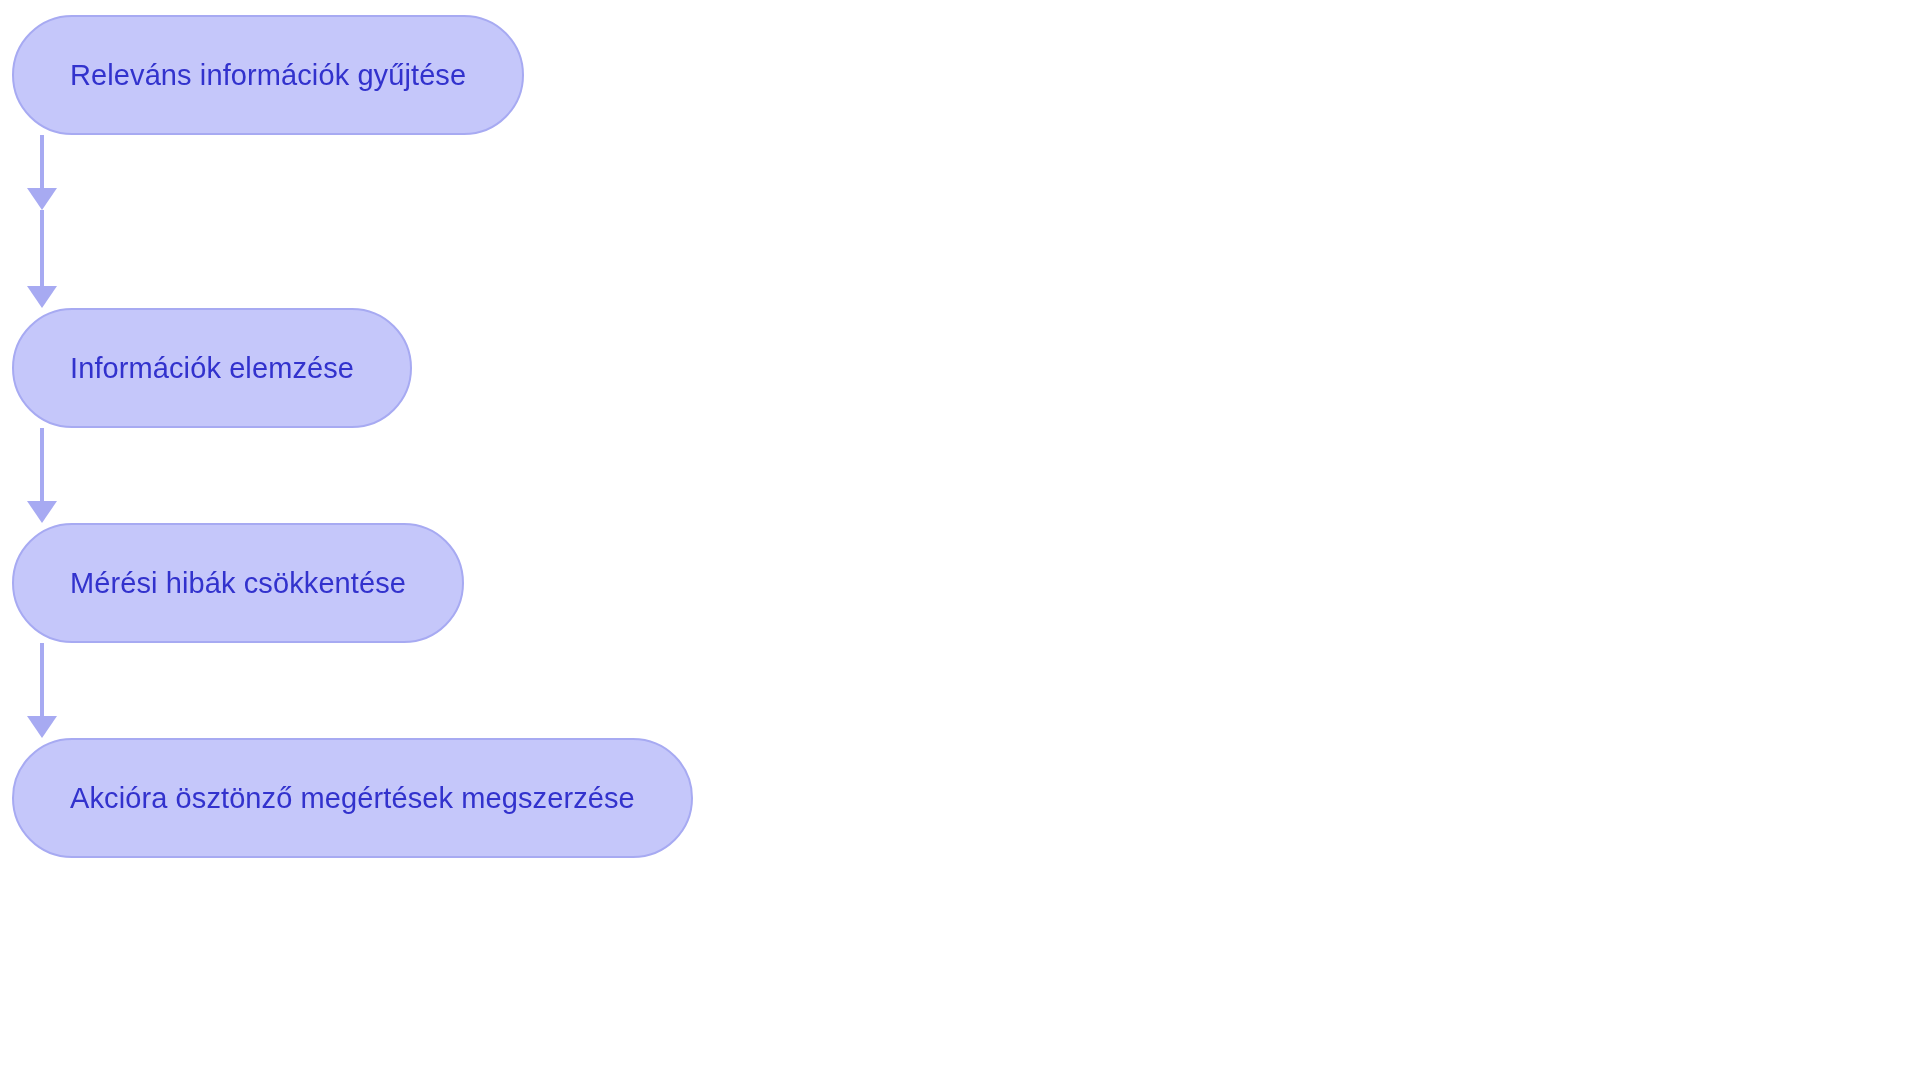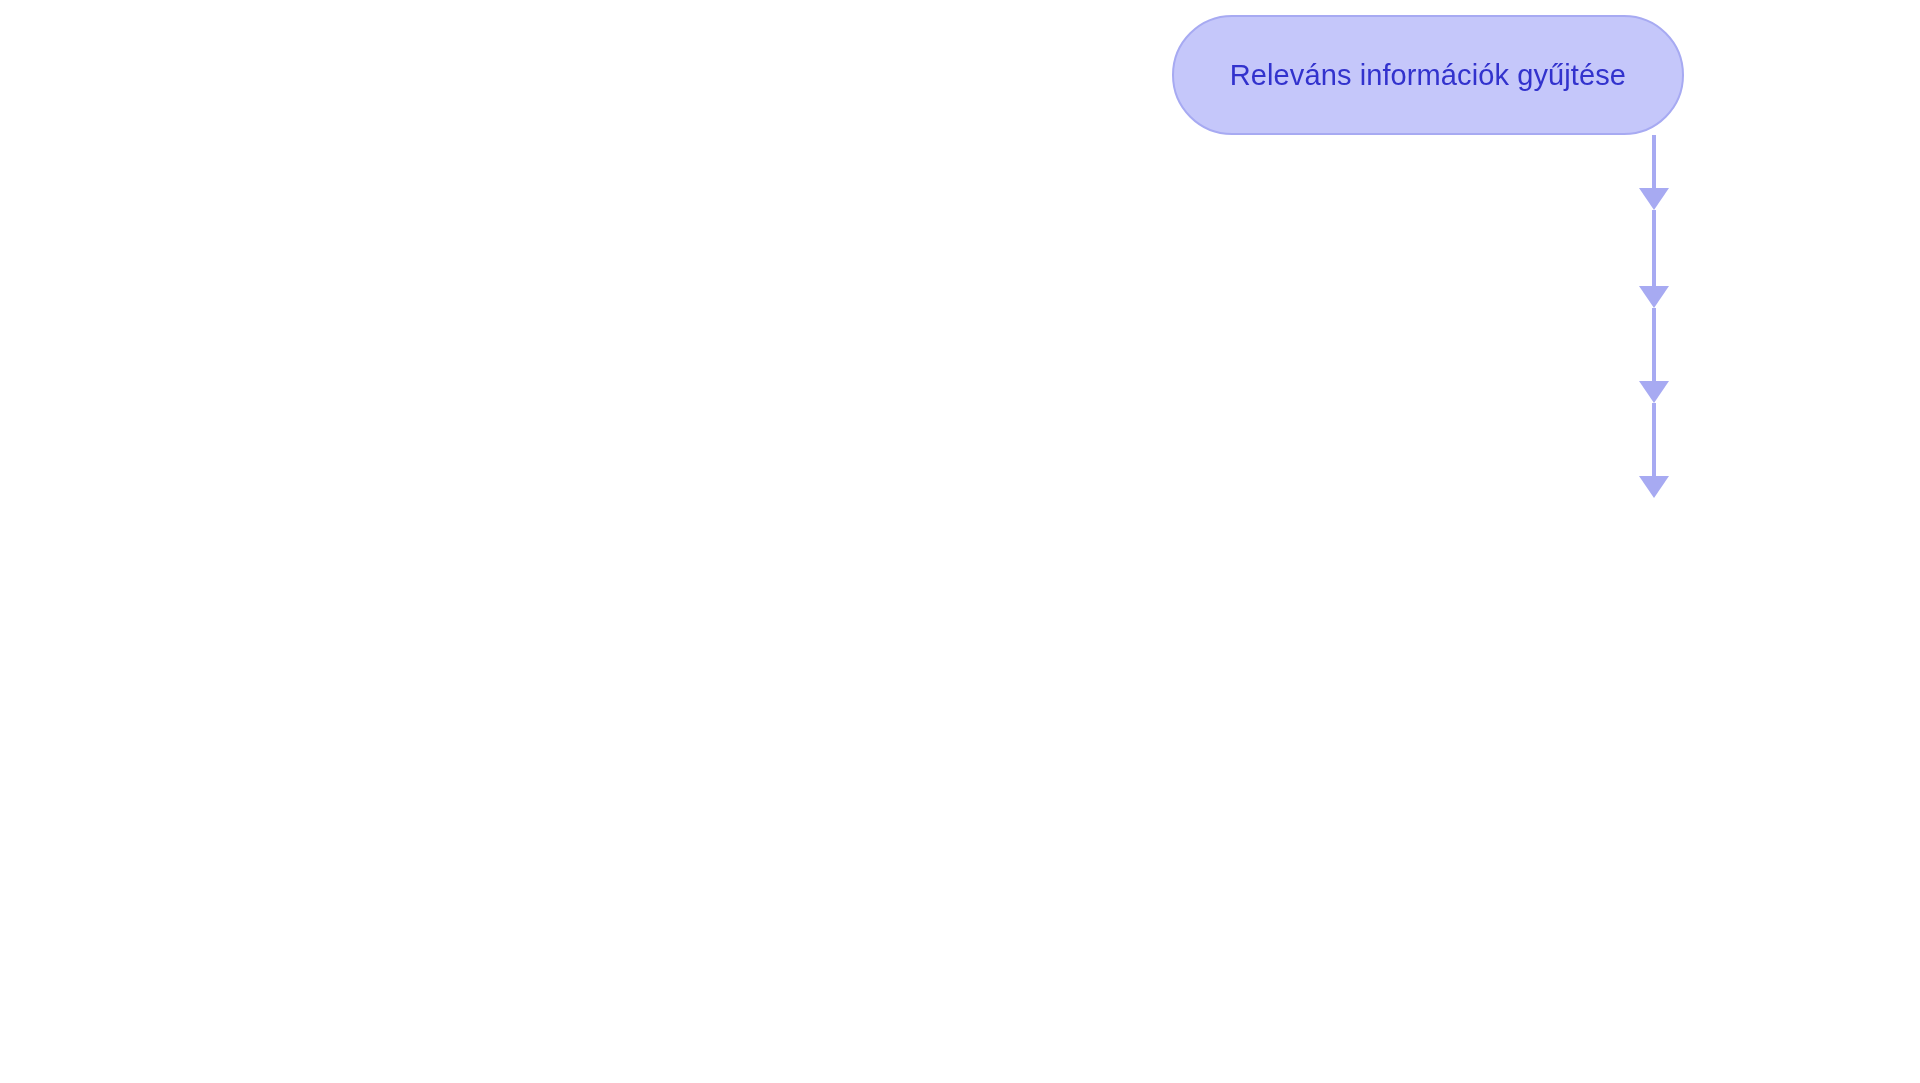--- a/index.html
+++ b/index.html
@@ -23,21 +23,21 @@
 
   
   .flow-column {
     position: absolute;
     left: 0;
     top: 0;
     width: 1684px;
     height: 1083px;
     display: flex;
     flex-direction: column;
-    align-items: flex-end;
+    align-items: flex-start;
   }
 
   .node {
     box-sizing: border-box;
     background: #c5c7fa;
     border: 2px solid #a7aaf2;
     border-radius: 9999px;
     color: #3232cd;
     display: flex;
     align-items: center;
@@ -101,27 +101,36 @@
       <div class="shaft"></div>
       <div class="head"></div>
     </div>
 
 
     <div class="connector gap-2">
       <div class="shaft"></div>
       <div class="head"></div>
     </div>
 
+    <div class="node">
+      <span>Információk elemzése</span>
+    </div>
 
     <div class="connector gap-3">
       <div class="shaft"></div>
       <div class="head"></div>
     </div>
 
+    <div class="node">
+      <span>Mérési hibák csökkentése</span>
+    </div>
 
     <div class="connector gap-4">
       <div class="shaft"></div>
       <div class="head"></div>
     </div>
 
+    <div class="node">
+      <span>Akcióra ösztönző megértések megszerzése</span>
+    </div>
 
   </div>
 </div>
 
 </body></html>

